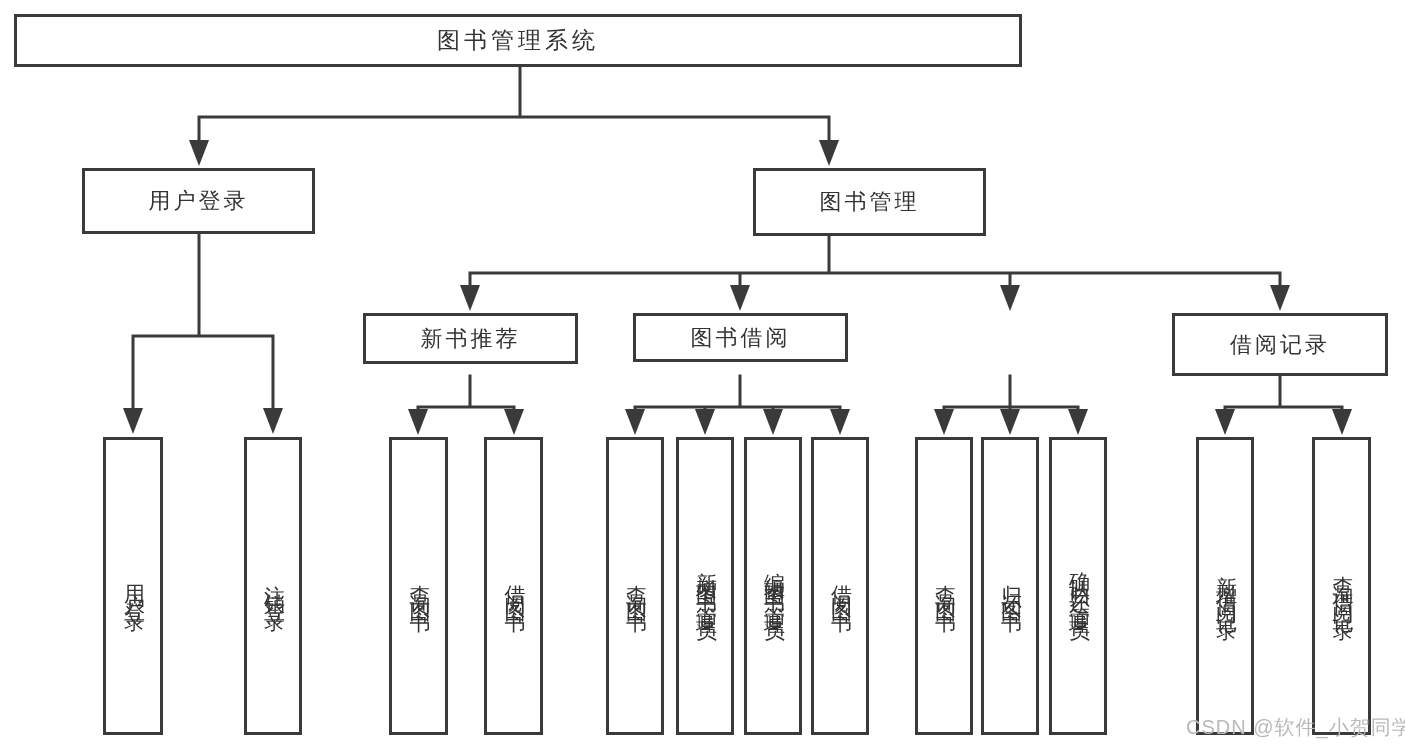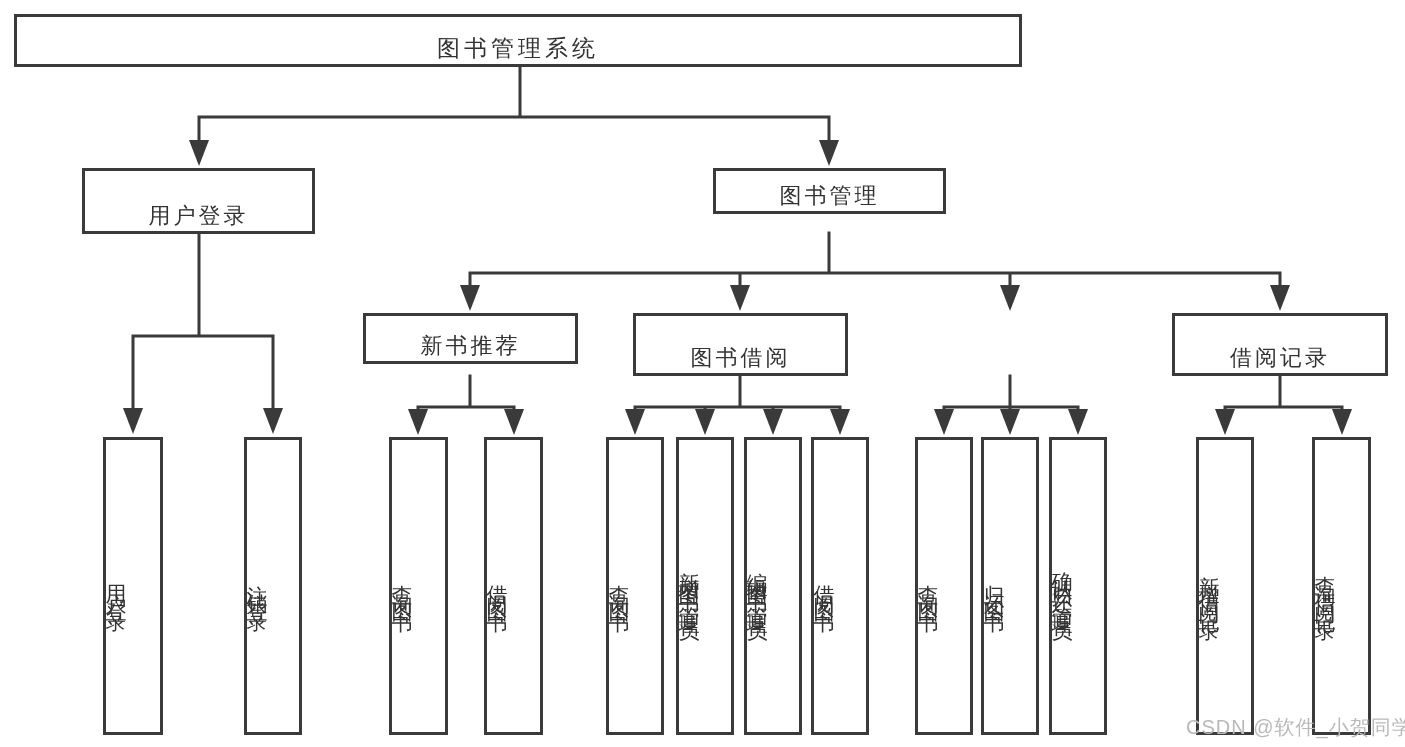--- a/index.html
+++ b/index.html
@@ -20,23 +20,24 @@
   .wires{position:absolute;left:0;top:0;}
   .wires path{stroke:var(--line);stroke-width:3;fill:none;stroke-linecap:square;}
   .wires polygon{fill:var(--line);stroke:none;}
   .node{
     position:absolute;
     box-sizing:border-box;
     border:3px solid var(--line);
     background:#fff;
     color:var(--text);
     display:flex;
-    align-items:flex-end;
+    align-items:center;
     justify-content:center;
     text-align:center;
+    font-family:Liberation Mono, monospace;
   }
   .h{font-size:22px;letter-spacing:3px;white-space:nowrap;}
   .root{font-size:23px;letter-spacing:4px;}
   .v{
     writing-mode:vertical-rl;
     text-orientation:mixed;
     font-size:21px;
     letter-spacing:9px;
     line-height:1;
   }
@@ -92,28 +93,28 @@
     <polygon points="1332,409 1352,409 1342,435"></polygon>
   </svg>
 
   <div class="node h root" style="left:14px;top:14px;width:1008px;height:53px">
     <span>图书管理系统</span>
   </div>
 
   <div class="node h" style="left:82px;top:168px;width:233px;height:66px">
     <span>用户登录</span>
   </div>
-  <div class="node h" style="left:713px;top:168px;width:233px;height:46px">
+  <div class="node h" style="left:753px;top:168px;width:233px;height:68px">
     <span>图书管理</span>
   </div>
 
   <div class="node h" style="left:363px;top:313px;width:215px;height:51px">
     <span>新书推荐</span>
   </div>
-  <div class="node h" style="left:633px;top:313px;width:215px;height:63px">
+  <div class="node h" style="left:633px;top:313px;width:215px;height:49px">
     <span>图书借阅</span>
   </div>
   <div class="node h" style="left:1172px;top:313px;width:216px;height:63px">
     <span>借阅记录</span>
   </div>
 
   <div class="node v" style="left:103px;top:437px;width:60px;height:298px">
     <span>用户登录</span>
   </div>
   <div class="node v" style="left:244px;top:437px;width:58px;height:298px">

